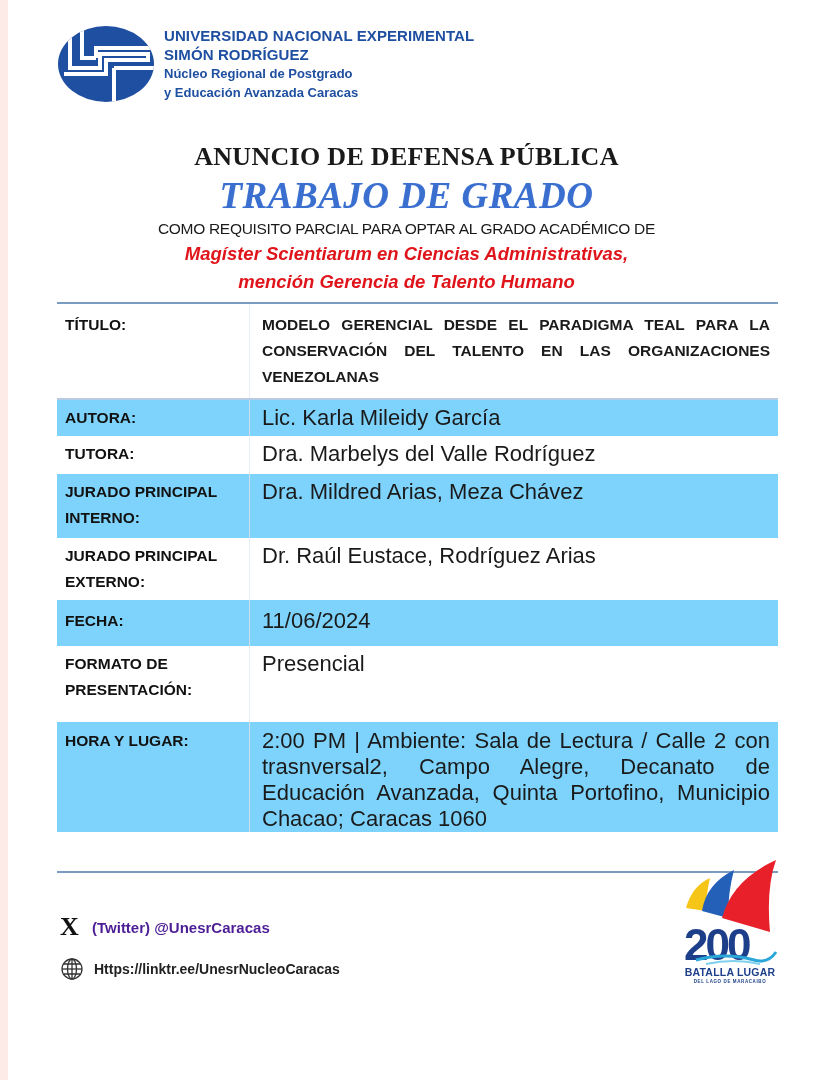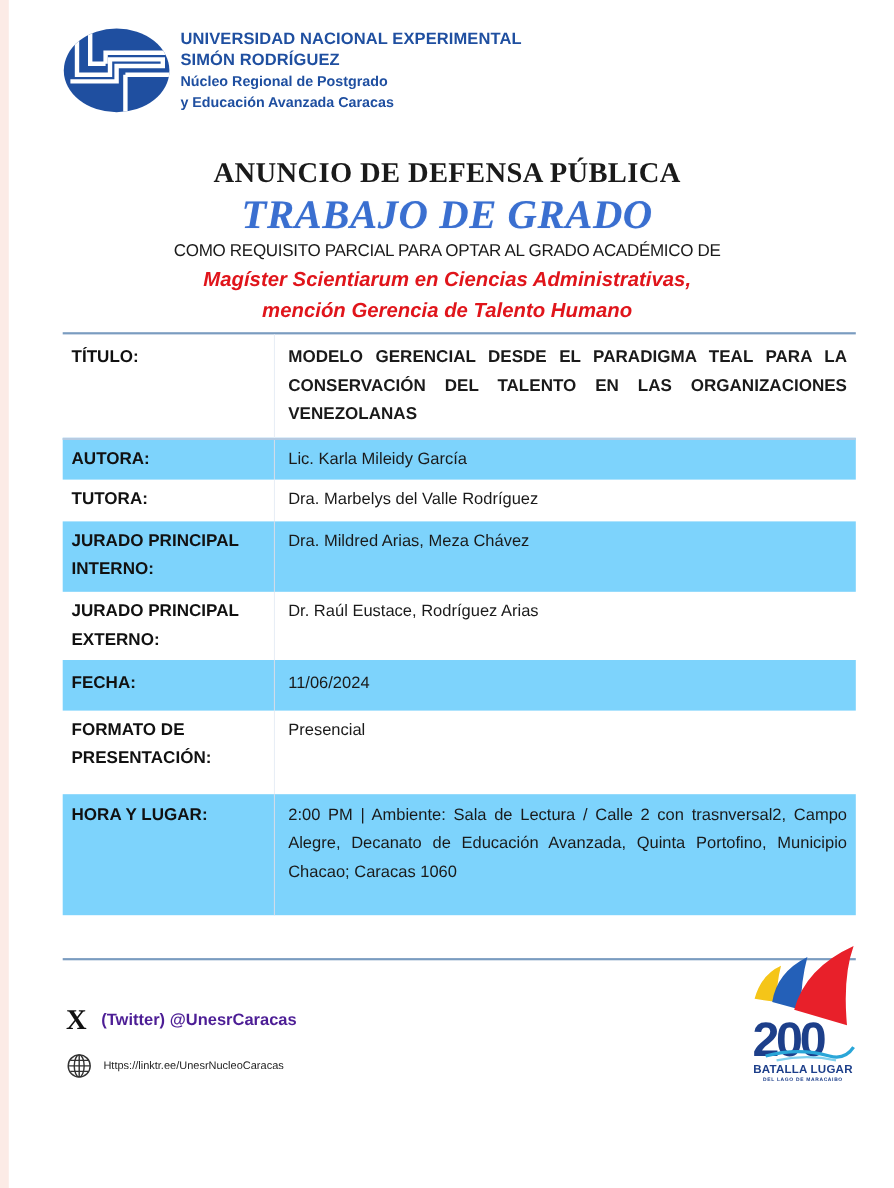--- a/index.html
+++ b/index.html
@@ -21,21 +21,21 @@
     .main-title { font-family: "Liberation Serif", serif; font-size: 37px; font-weight: bold; color: #3a6fd0; letter-spacing: 0.5px; line-height: 44px; margin-top: -2px; text-shadow: 0 0 1px rgba(58,111,208,0.3); font-style: italic; }
     .req-text { font-family: "Liberation Sans", sans-serif; font-size: 15.5px; color: #1a1a1a; line-height: 22px; margin-top: 0px; letter-spacing: -0.3px; }
     .degree { font-family: "Liberation Sans", sans-serif; font-style: italic; font-weight: bold; font-size: 18.5px; color: #e0151b; line-height: 28px; }
 
     
     .table { position: absolute; left: 57px; top: 302px; width: 721px; }
     .top-rule { height: 2px; background: #7a9cc0; width: 100%; }
     .row { display: flex; width: 100%; }
     .row.shaded { background: #7dd3fc; }
     .cell-label { width: 192px; padding: 8px 0 0 8px; font-weight: bold; font-size: 15.5px; line-height: 26px; color: #111; flex-shrink: 0; }
-    .cell-value { flex: 1; padding: 8px 8px 0 12px; font-size: 15px; line-height: 26px; color: #1a1a1a; border-left: 1px solid #e8eef6; }
+    .cell-value { flex: 1; padding: 8px 8px 0 12px; font-size: 22px; line-height: 26px; color: #1a1a1a; border-left: 1px solid #e8eef6; }
     .row.shaded .cell-value { border-left: 1px solid #d0dcea; }
     .cell-value.title-val { font-weight: bold; font-size: 15.5px; text-align: justify; text-align-last: left; line-height: 26px; }
     .cell-value.justify { text-align: justify; text-align-last: left; }
 
     .r-titulo { height: 94px; }
     .r-autora { height: 38px; border-top: 2px solid #b7cbe2; }
     .r-autora .cell-label, .r-autora .cell-value { padding-top: 5px; }
     .r-tutora { height: 38px; }
     .r-tutora .cell-label, .r-tutora .cell-value { padding-top: 5px; }
     .r-interno { height: 64px; }
@@ -50,21 +50,21 @@
     .r-hora .cell-label, .r-hora .cell-value { padding-top: 6px; }
 
     .bottom-rule { position: absolute; left: 57px; top: 871px; width: 721px; height: 2px; background: #7a9cc0; }
 
     
     .social { position: absolute; left: 60px; top: 913px; display: flex; align-items: center; }
     .x-icon { font-family: "Liberation Serif", serif; font-weight: bold; font-size: 26px; color: #111; width: 26px; line-height: 28px; }
     .social-text { font-size: 15px; font-weight: bold; color: #4c1d95; margin-left: 6px; }
     .web { position: absolute; left: 60px; top: 957px; display: flex; align-items: center; }
     .globe-icon { width: 24px; height: 24px; }
-    .web-text { font-size: 10px; font-weight: normal; color: #222; margin-left: 10px; }
+    .web-text { font-size: 14px; font-weight: bold; color: #222; margin-left: 10px; }
 
     .badge { position: absolute; left: 676px; top: 856px; width: 110px; height: 130px; }
     .badge-title { position: absolute; left: 680px; top: 966px; width: 100px; text-align: center; font-size: 10.5px; font-weight: bold; color: #1d3f8a; letter-spacing: 0.2px; }
     .badge-sub { position: absolute; left: 680px; top: 979px; width: 100px; text-align: center; font-size: 4.5px; font-weight: bold; color: #1d3f8a; letter-spacing: 0.6px; }
   </style>
 </head>
 <body>
 
 <div class="left-strip"></div>
 

